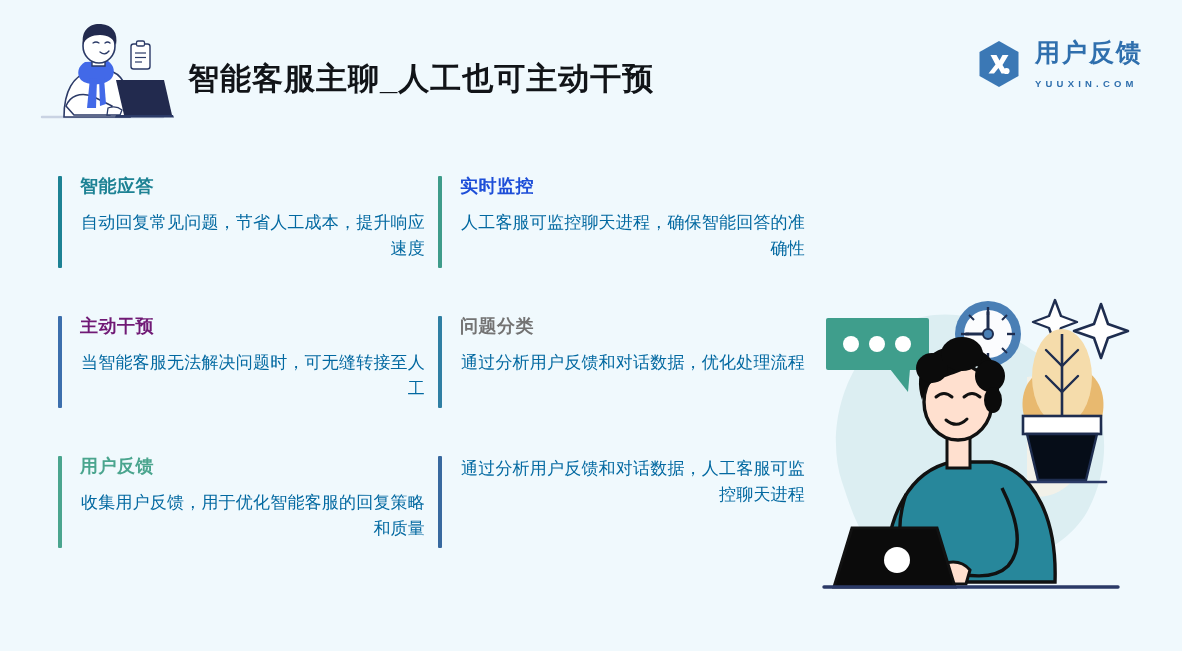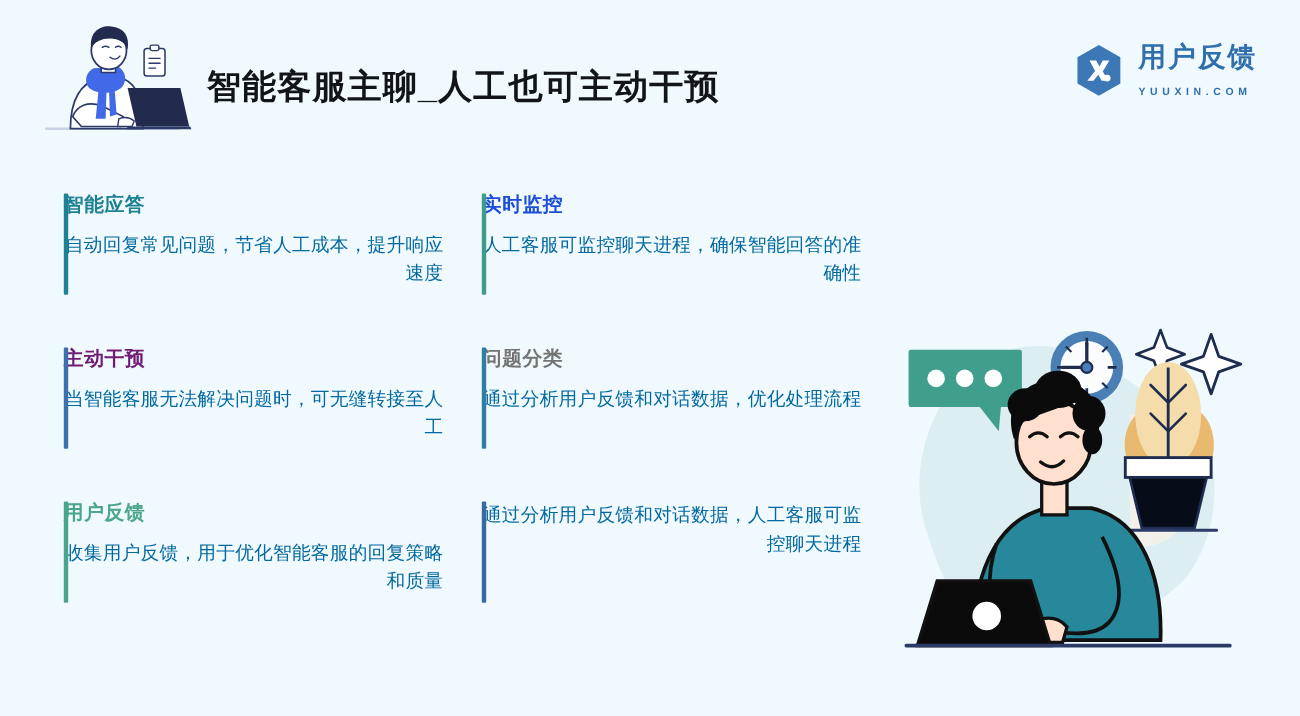--- a/index.html
+++ b/index.html
@@ -80,20 +80,21 @@
     position: absolute;
     left: 58px;
     top: 176px;
     width: 760px;
     display: grid;
     grid-template-columns: 380px 380px;
     grid-auto-rows: 140px;
   }
   .card {
     position: relative;
+    padding-left: 22px;
     box-sizing: border-box;
   }
   .card-bar {
     position: absolute;
     left: 0;
     top: 0;
     width: 4px;
     height: 92px;
     border-radius: 1px;
   }

